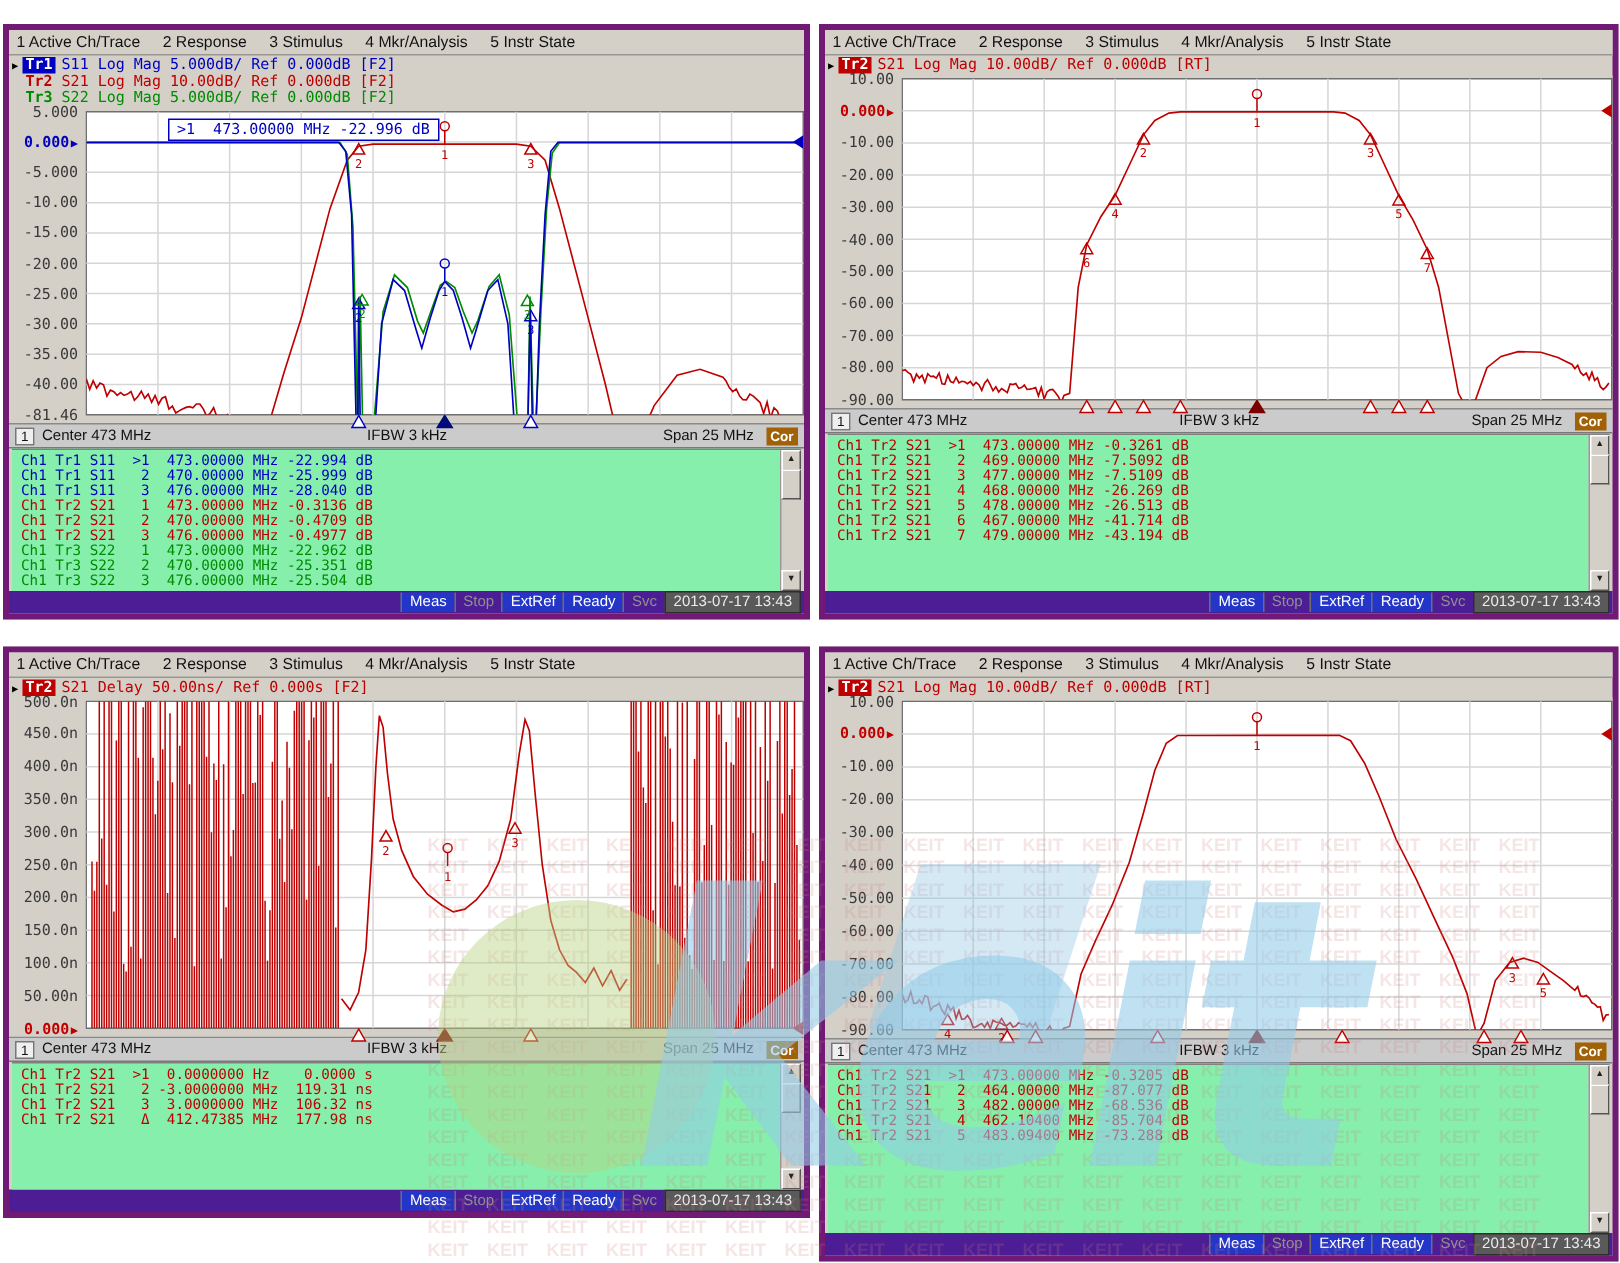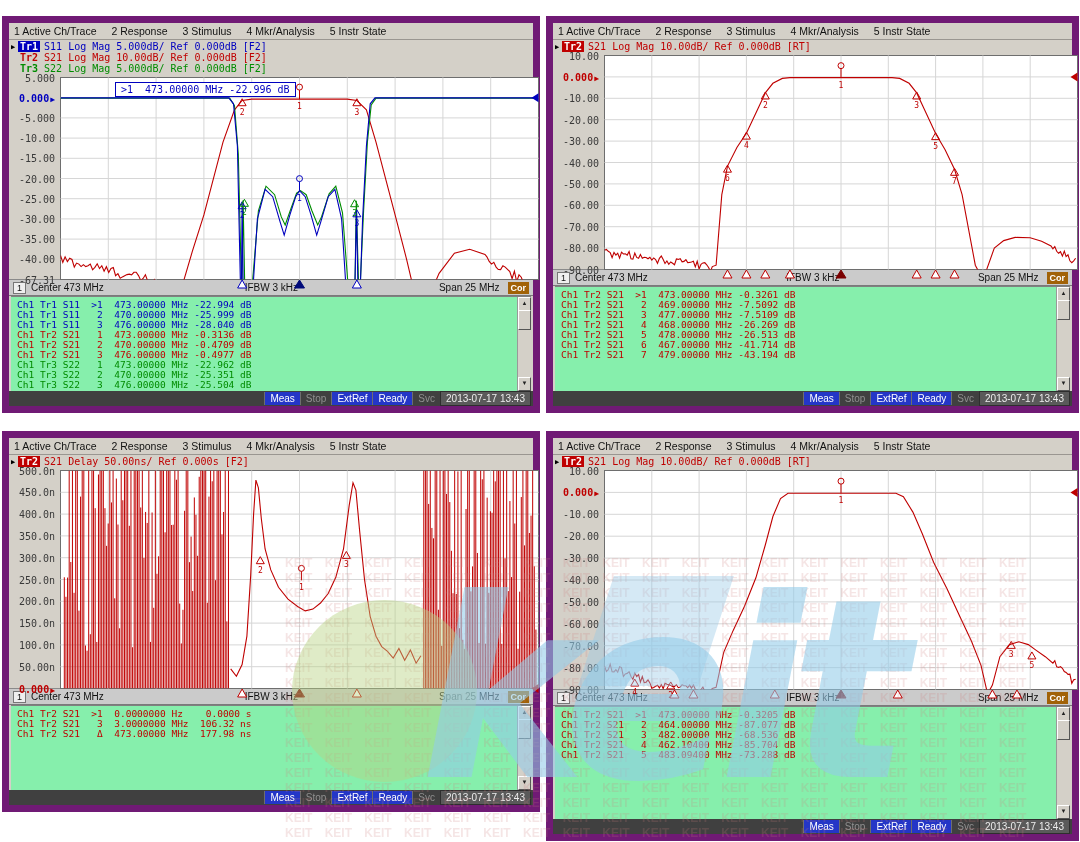--- a/index.html
+++ b/index.html
@@ -1,18 +1,18 @@
 <!DOCTYPE html>
 <html><head>
 <meta charset="utf-8">
 <style>
   html,body{margin:0;padding:0;background:#fff;}
   #screen{position:relative;width:1080px;height:842px;background:#fff;overflow:hidden;
           font-family:"Liberation Sans",sans-serif;}
-  .panel{position:absolute;background:#d4d0c8;border:7px solid #701a75;
+  .panel{position:absolute;background:#d4d0c8;border:4px solid #701a75;
          display:flex;flex-direction:column;box-sizing:border-box;}
   .menubar{height:16px;flex:0 0 16px;background:#d4d0c8;border-bottom:1px solid #9a9691;
            display:flex;align-items:center;padding:0 5px;gap:15px;font-size:10.5px;color:#111;}
   .menu-item{white-space:nowrap;cursor:default;}
   .tracebar{flex:0 0 auto;padding:1px 2px;}
   .trace-line{display:flex;align-items:center;font:10px "DejaVu Sans Mono",monospace;height:11px;white-space:pre;}
   .tr-arrow{width:7px;font-size:7px;color:#000;}
   .tr-label{padding:0 2px;font-weight:bold;}
   .on-blue{background:#0000bf;color:#fff;}
   .on-red{background:#bf0000;color:#fff;}
@@ -35,21 +35,21 @@
   .cor{background:#a16207;color:#fff;padding:0 3px;margin-left:8px;font-size:9px;line-height:12px;font-weight:bold;}
   .mtablewrap{position:relative;background:#86efac;border-top:1px solid #808080;margin:0 2px;overflow:hidden;flex:0 0 auto;}
   .mtable{position:absolute;left:0;top:0;right:14px;bottom:0;padding:3px 0 0 6px;
           font:9.5px "DejaVu Sans Mono",monospace;line-height:10px;white-space:pre;}
   .scrollbar{position:absolute;right:0;top:0;bottom:0;width:13px;background:#d4d0c8;border-left:1px solid #999;}
   .sb-btn{position:absolute;left:0;right:0;height:12px;background:#d4d0c8;
           border:1px solid;border-color:#fff #555 #555 #fff;font-size:6px;text-align:center;line-height:11px;color:#222;}
   .sb-up{top:0;} .sb-dn{bottom:0;}
   .sb-thumb{position:absolute;left:0;right:0;top:13px;height:18px;background:#d4d0c8;
             border:1px solid;border-color:#fff #555 #555 #fff;}
-  .statusbar{height:15px;flex:0 0 15px;background:#404040;display:flex;align-items:center;
+  .statusbar{height:15px;flex:0 0 15px;background:#4c1d95;display:flex;align-items:center;
              justify-content:flex-end;font-size:10px;color:#cfcfcf;padding-right:2px;}
   .st{padding:0 5px;border-left:1px solid #6e6e6e;line-height:13px;white-space:nowrap;}
   .st.on{background:#2436c7;color:#fff;}
   .st.off{color:#8f8f8f;}
   .st.date{border:1px solid #2e2e2e;background:#5a5a5a;color:#ececec;}
   
   .watermark{position:absolute;left:0;top:0;width:1080px;height:842px;pointer-events:none;z-index:40;}
   .wm-tile{position:absolute;left:285px;top:556px;width:750px;height:286px;overflow:hidden;
            color:rgba(205,125,125,.20);font:bold 12px "Liberation Sans",sans-serif;line-height:15px;word-spacing:9px;}
   .wm-circle{position:absolute;left:292px;top:600px;width:185px;height:182px;border-radius:50%;
@@ -93,21 +93,21 @@
           <div class="ylabel" style="top: -2.5px;">5.000</div>
           <div class="ylabel refb" style="top: 17.7px;">0.000<span class="refarrow">▶</span></div>
           <div class="ylabel" style="top: 37.9px;">-5.000</div>
           <div class="ylabel" style="top: 58.1px;">-10.00</div>
           <div class="ylabel" style="top: 78.3px;">-15.00</div>
           <div class="ylabel" style="top: 98.5px;">-20.00</div>
           <div class="ylabel" style="top: 118.7px;">-25.00</div>
           <div class="ylabel" style="top: 138.9px;">-30.00</div>
           <div class="ylabel" style="top: 159.1px;">-35.00</div>
           <div class="ylabel" style="top: 179.3px;">-40.00</div>
-          <div class="ylabel" style="top: 199.5px;">-67.31</div>
+          <div class="ylabel" style="top: 199.5px;">-81.46</div>
         </div>
     <div class="chart">
           <svg width="480" height="213">
             <rect x="0.5" y="0.5" width="478" height="202" fill="#ffffff" stroke="#6e6e6e"></rect>
             <line x1="48.3" y1="0.5" x2="48.3" y2="202.5" stroke="#d6d6d6" stroke-width="1"></line>
             <line x1="0.5" y1="20.7" x2="478.5" y2="20.7" stroke="#d6d6d6" stroke-width="1"></line>
             <line x1="96.1" y1="0.5" x2="96.1" y2="202.5" stroke="#d6d6d6" stroke-width="1"></line>
             <line x1="0.5" y1="40.9" x2="478.5" y2="40.9" stroke="#d6d6d6" stroke-width="1"></line>
             <line x1="143.9" y1="0.5" x2="143.9" y2="202.5" stroke="#d6d6d6" stroke-width="1"></line>
             <line x1="0.5" y1="61.1" x2="478.5" y2="61.1" stroke="#d6d6d6" stroke-width="1"></line>
@@ -575,21 +575,21 @@
   <div class="chanbar">
     <span class="ch-num">1</span>
     <span>Center 473 MHz</span>
     <span class="spacer"></span>
     <span>IFBW 3 kHz</span>
     <span class="spacer"></span>
     <span>Span 25 MHz</span>
     <span class="cor">Cor</span>
   </div>
   <div class="mtablewrap" style="height:84px">
-    <div class="mtable"><div class="mrow c-red">Ch1 Tr2 S21  &gt;1  0.0000000 Hz    0.0000 s </div><div class="mrow c-red">Ch1 Tr2 S21   3  3.0000000 MHz  106.32 ns </div><div class="mrow c-red">Ch1 Tr2 S21   Δ  473.00000 MHz  177.98 ns </div></div>
+    <div class="mtable"><div class="mrow c-red">Ch1 Tr2 S21  &gt;1  0.0000000 Hz    0.0000 s </div><div class="mrow c-red">Ch1 Tr2 S21   2 -3.0000000 MHz  119.31 ns </div><div class="mrow c-red">Ch1 Tr2 S21   3  3.0000000 MHz  106.32 ns </div><div class="mrow c-red">Ch1 Tr2 S21   Δ  412.47385 MHz  177.98 ns </div></div>
     <div class="scrollbar">
       <div class="sb-btn sb-up">▲</div>
       <div class="sb-thumb"></div>
       <div class="sb-btn sb-dn">▼</div>
     </div>
   </div>
   <div class="statusbar">
     <span class="st on">Meas</span>
     <span class="st off">Stop</span>
     <span class="st on">ExtRef</span>

